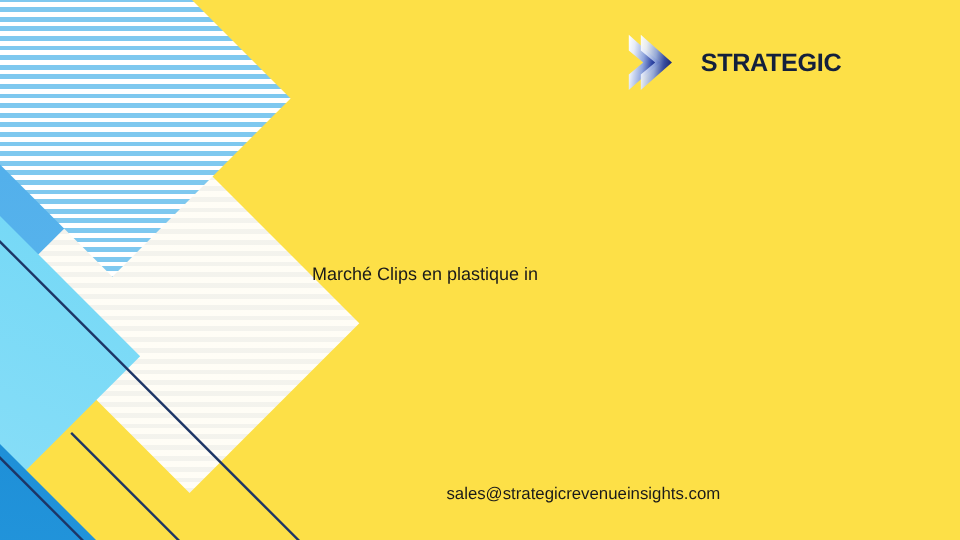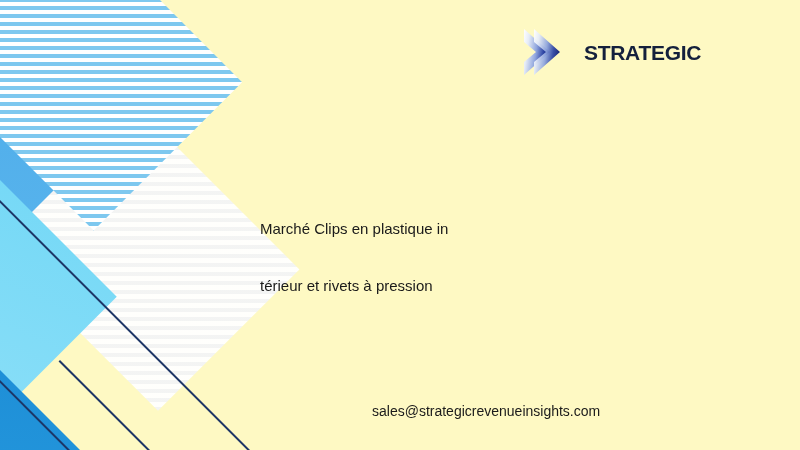--- a/index.html
+++ b/index.html
@@ -5,21 +5,21 @@
   html, body {
     margin: 0;
     padding: 0;
     background: #ffffff;
   }
   #page {
     position: relative;
     width: 800px;
     height: 450px;
     overflow: hidden;
-    background: #fef9c3;
+    background: #fde047;
     font-family: "Liberation Sans", sans-serif;
   }
 
   
   .deco {
     position: absolute;
     top: 0;
     left: 0;
     width: 800px;
     height: 450px;
@@ -163,17 +163,16 @@
         <path d="M4 3 L30 26 L4 49 L4 36 L16 26 L4 16 Z" fill="url(#chevGrad)"></path>
         <path d="M14 3 L40 26 L14 49 L14 36 L26 26 L14 16 Z" fill="url(#chevGrad)" opacity="0.95"></path>
       </svg>
     </span>
     <span class="logo-text">
       <span class="logo-line1">STRATEGIC</span>
     </span>
   </div>
 
   <div class="title-line" id="title-1">Marché Clips en plastique in</div>
-  <div class="title-line" id="title-2">térieur et rivets à pression</div>
 
   <div class="email">sales@strategicrevenueinsights.com</div>
 
 </div>
 
 </body></html>

